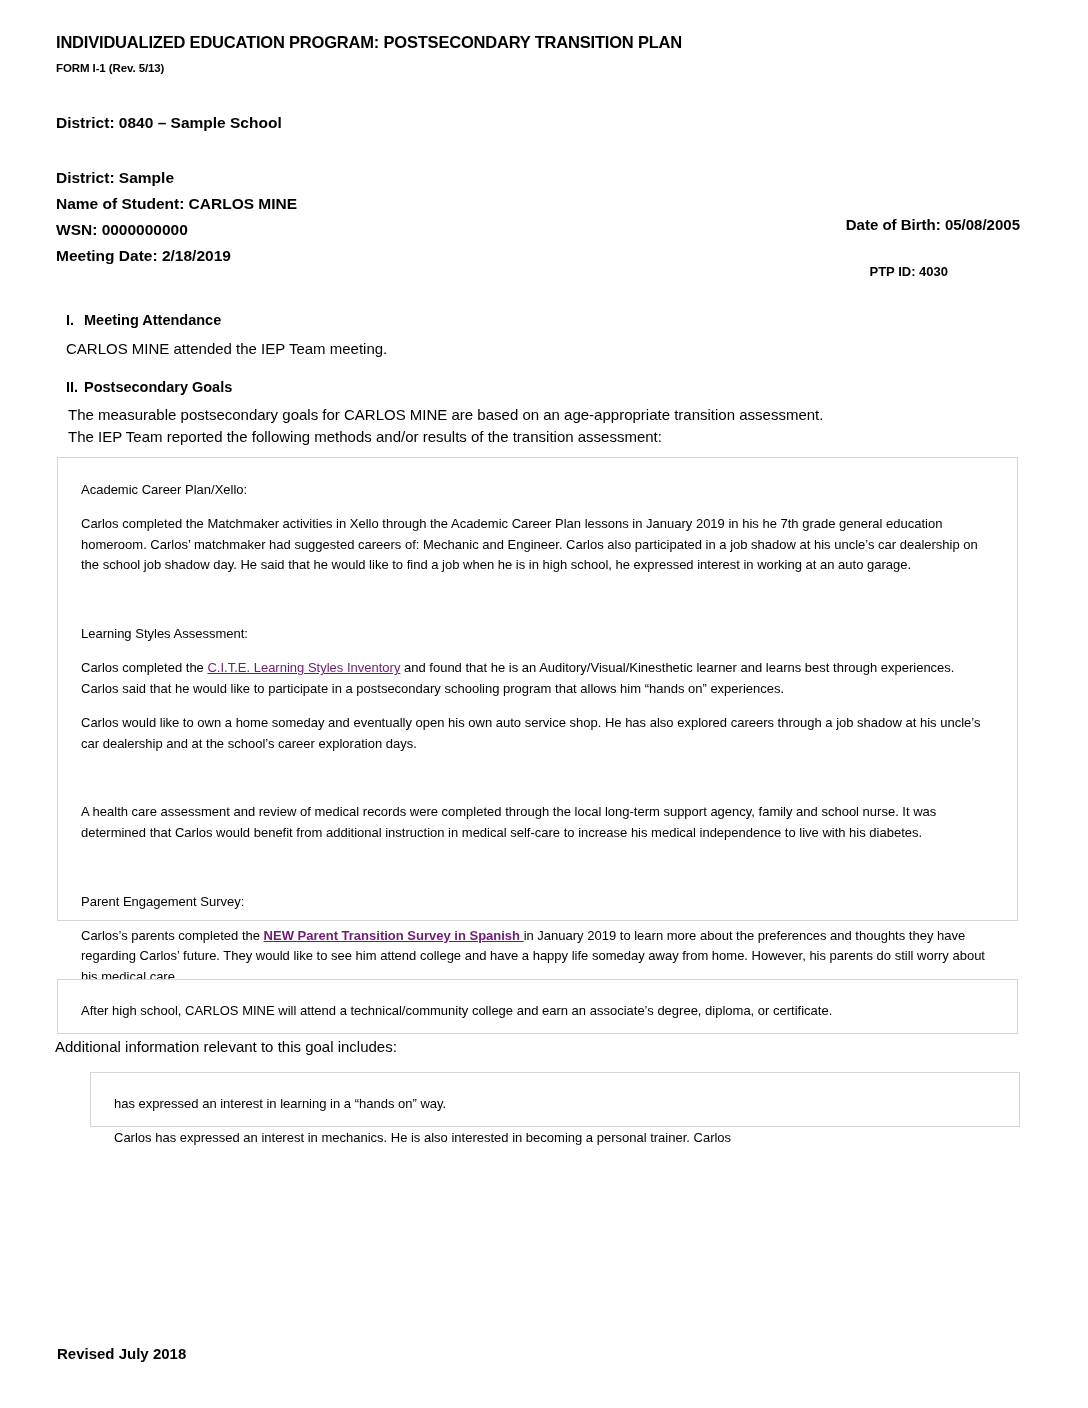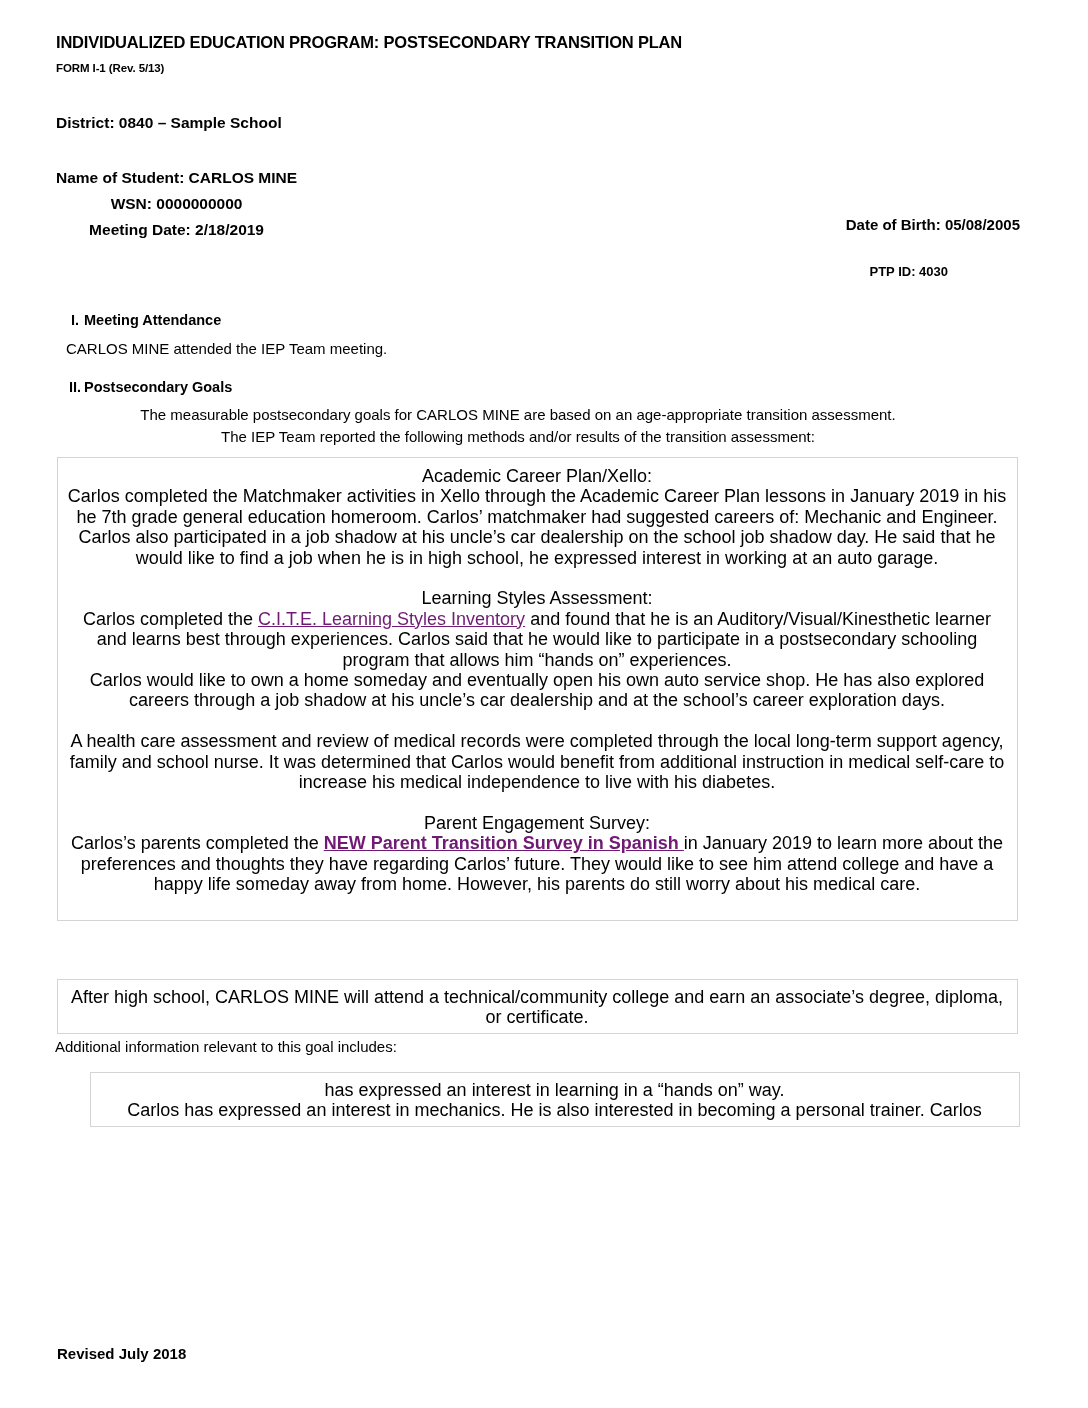--- a/index.html
+++ b/index.html
@@ -15,21 +15,20 @@
     color: #000000;
     position: relative;
     overflow: hidden;
   }
   .page {
     position: relative;
     width: 1088px;
     height: 1408px;
     box-sizing: border-box;
     padding: 12px;
-    text-align: center;
   }
 
   
   .doc-title {
     position: absolute;
     left: 56px;
     top: 33px;
     font-size: 16.5px;
     font-weight: bold;
     letter-spacing: -0.2px;
@@ -105,22 +104,22 @@
   #sec2-intro   { left: 68px; top: 404px; line-height: 22px; white-space: normal; width: 900px; }
 
   
   .box {
     position: absolute;
     border: 1px solid #d4d4d4;
     background: #ffffff;
     box-sizing: border-box;
   }
   .box p {
-    margin: 0;
-    font-size: 18px;
+    margin: 14px;
+    font-size: 13px;
     line-height: 20.4px;
   }
   .box .blank { height: 20.4px; }
 
   #assessment-box {
     left: 57px;
     top: 457px;
     width: 961px;
     height: 464px;
     padding: 8px 10px 8px 9px;
@@ -180,20 +179,21 @@
 <body>
 
 <div class="page">
 
   <div class="doc-title">INDIVIDUALIZED EDUCATION PROGRAM: POSTSECONDARY TRANSITION PLAN</div>
   <div class="form-id">FORM I-1 (Rev. 5/13)</div>
 
   <div class="district-school">District:  0840 – Sample School</div>
 
   <div class="id-block">
+    <div>District:  Sample</div>
     <div>Name of Student: CARLOS MINE</div>
     <div>WSN: 0000000000</div>
     <div>Meeting Date: 2/18/2019</div>
   </div>
 
   <div class="dob">Date of Birth: 05/08/2005</div>
   <div class="ptp">PTP ID: 4030</div>
 
   <div class="sec-heading" id="sec1-heading">
     <span class="numeral">I.</span><span>Meeting Attendance</span>

